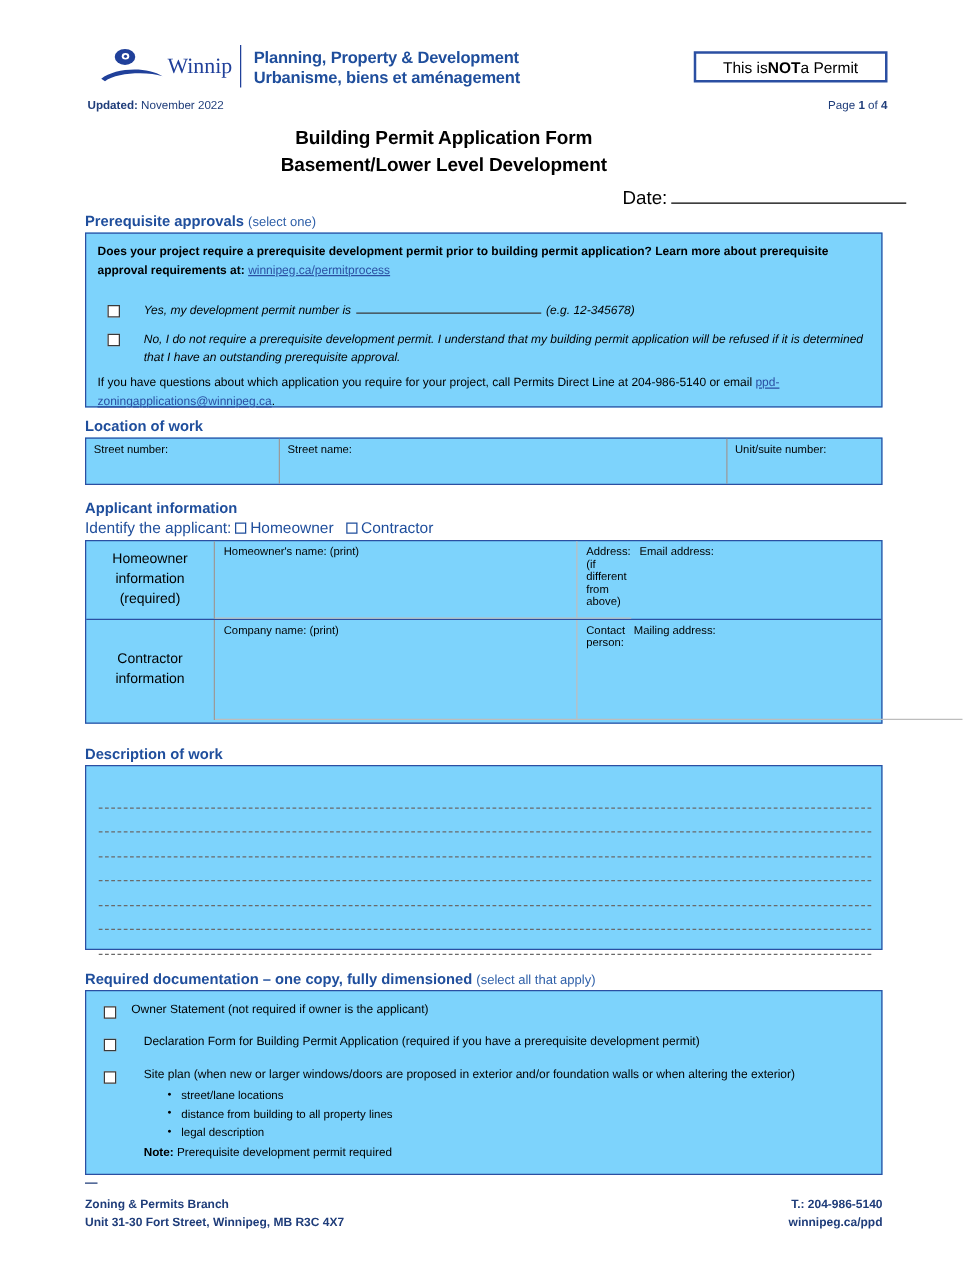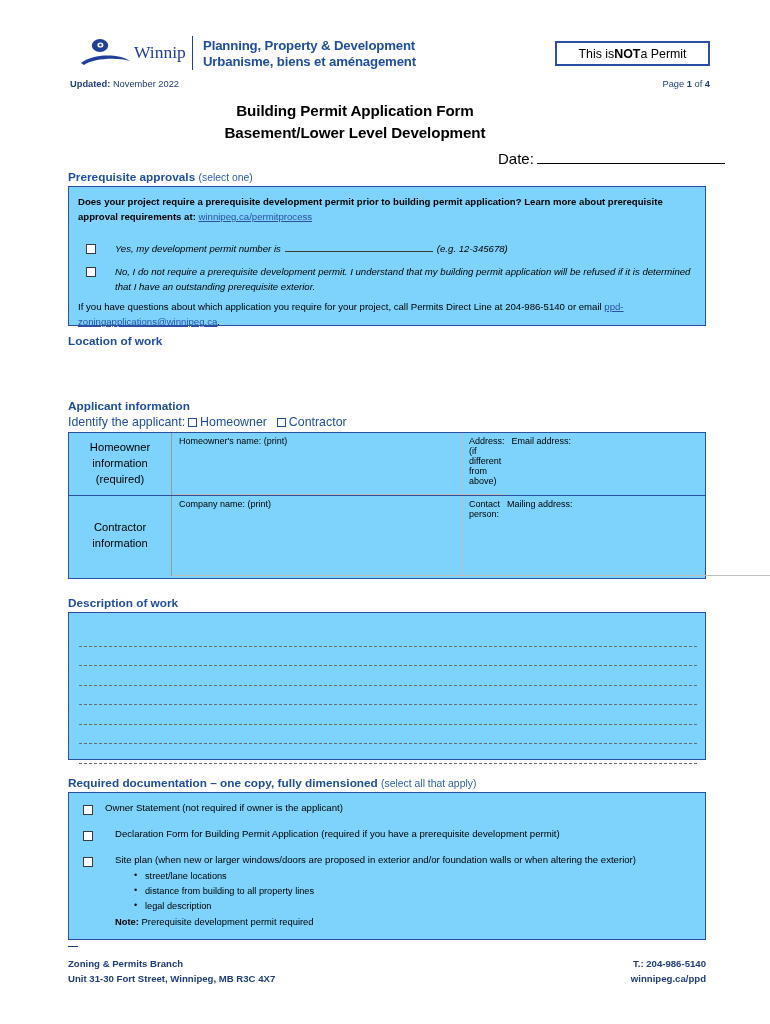--- a/index.html
+++ b/index.html
@@ -437,32 +437,45 @@
 
     <div class="cb-row" id="prereq-cb1">
       <span class="cbx"></span>
       <span class="cb-text">
         <span>Yes, my development permit number is</span><span class="prereq-rule"></span><span>(e.g. 12-345678)</span>
       </span>
     </div>
 
     <div class="cb-row" id="prereq-cb2">
       <span class="cbx"></span>
-      <span class="cb-text">No, I do not require a prerequisite development permit. I understand that my building permit application will be refused if it is determined that I have an outstanding prerequisite exterior.</span>
+      <span class="cb-text">No, I do not require a prerequisite development permit. I understand that my building permit application will be refused if it is determined that I have an outstanding prerequisite approval.</span>
     </div>
 
     <div class="prereq-foot">
       <span>If you have questions about which application you require for your project, call Permits Direct Line at 204-986-5140 or email </span><span class="link">ppd-zoningapplications@winnipeg.ca</span><span>.</span>
     </div>
   </div>
 
   <div class="sec-head" id="loc-head">
     <span>Location of work</span>
   </div>
 
+  <div class="box" id="loc-box">
+    <div class="loc-grid">
+      <div class="loc-cell loc-c1">
+        <span>Street number:</span>
+      </div>
+      <div class="loc-cell loc-c2">
+        <span>Street name:</span>
+      </div>
+      <div class="loc-cell loc-c3">
+        <span>Unit/suite number:</span>
+      </div>
+    </div>
+  </div>
 
   <div class="sec-head" id="appl-head">
     <span>Applicant information</span>
   </div>
 
   <div id="appl-sub">
     <span>Identify the applicant:</span><span class="mini-cb"></span><span>Homeowner</span>&nbsp;&nbsp;<span class="mini-cb"></span><span>Contractor</span>
   </div>
 
   <div class="box" id="appl-box">

